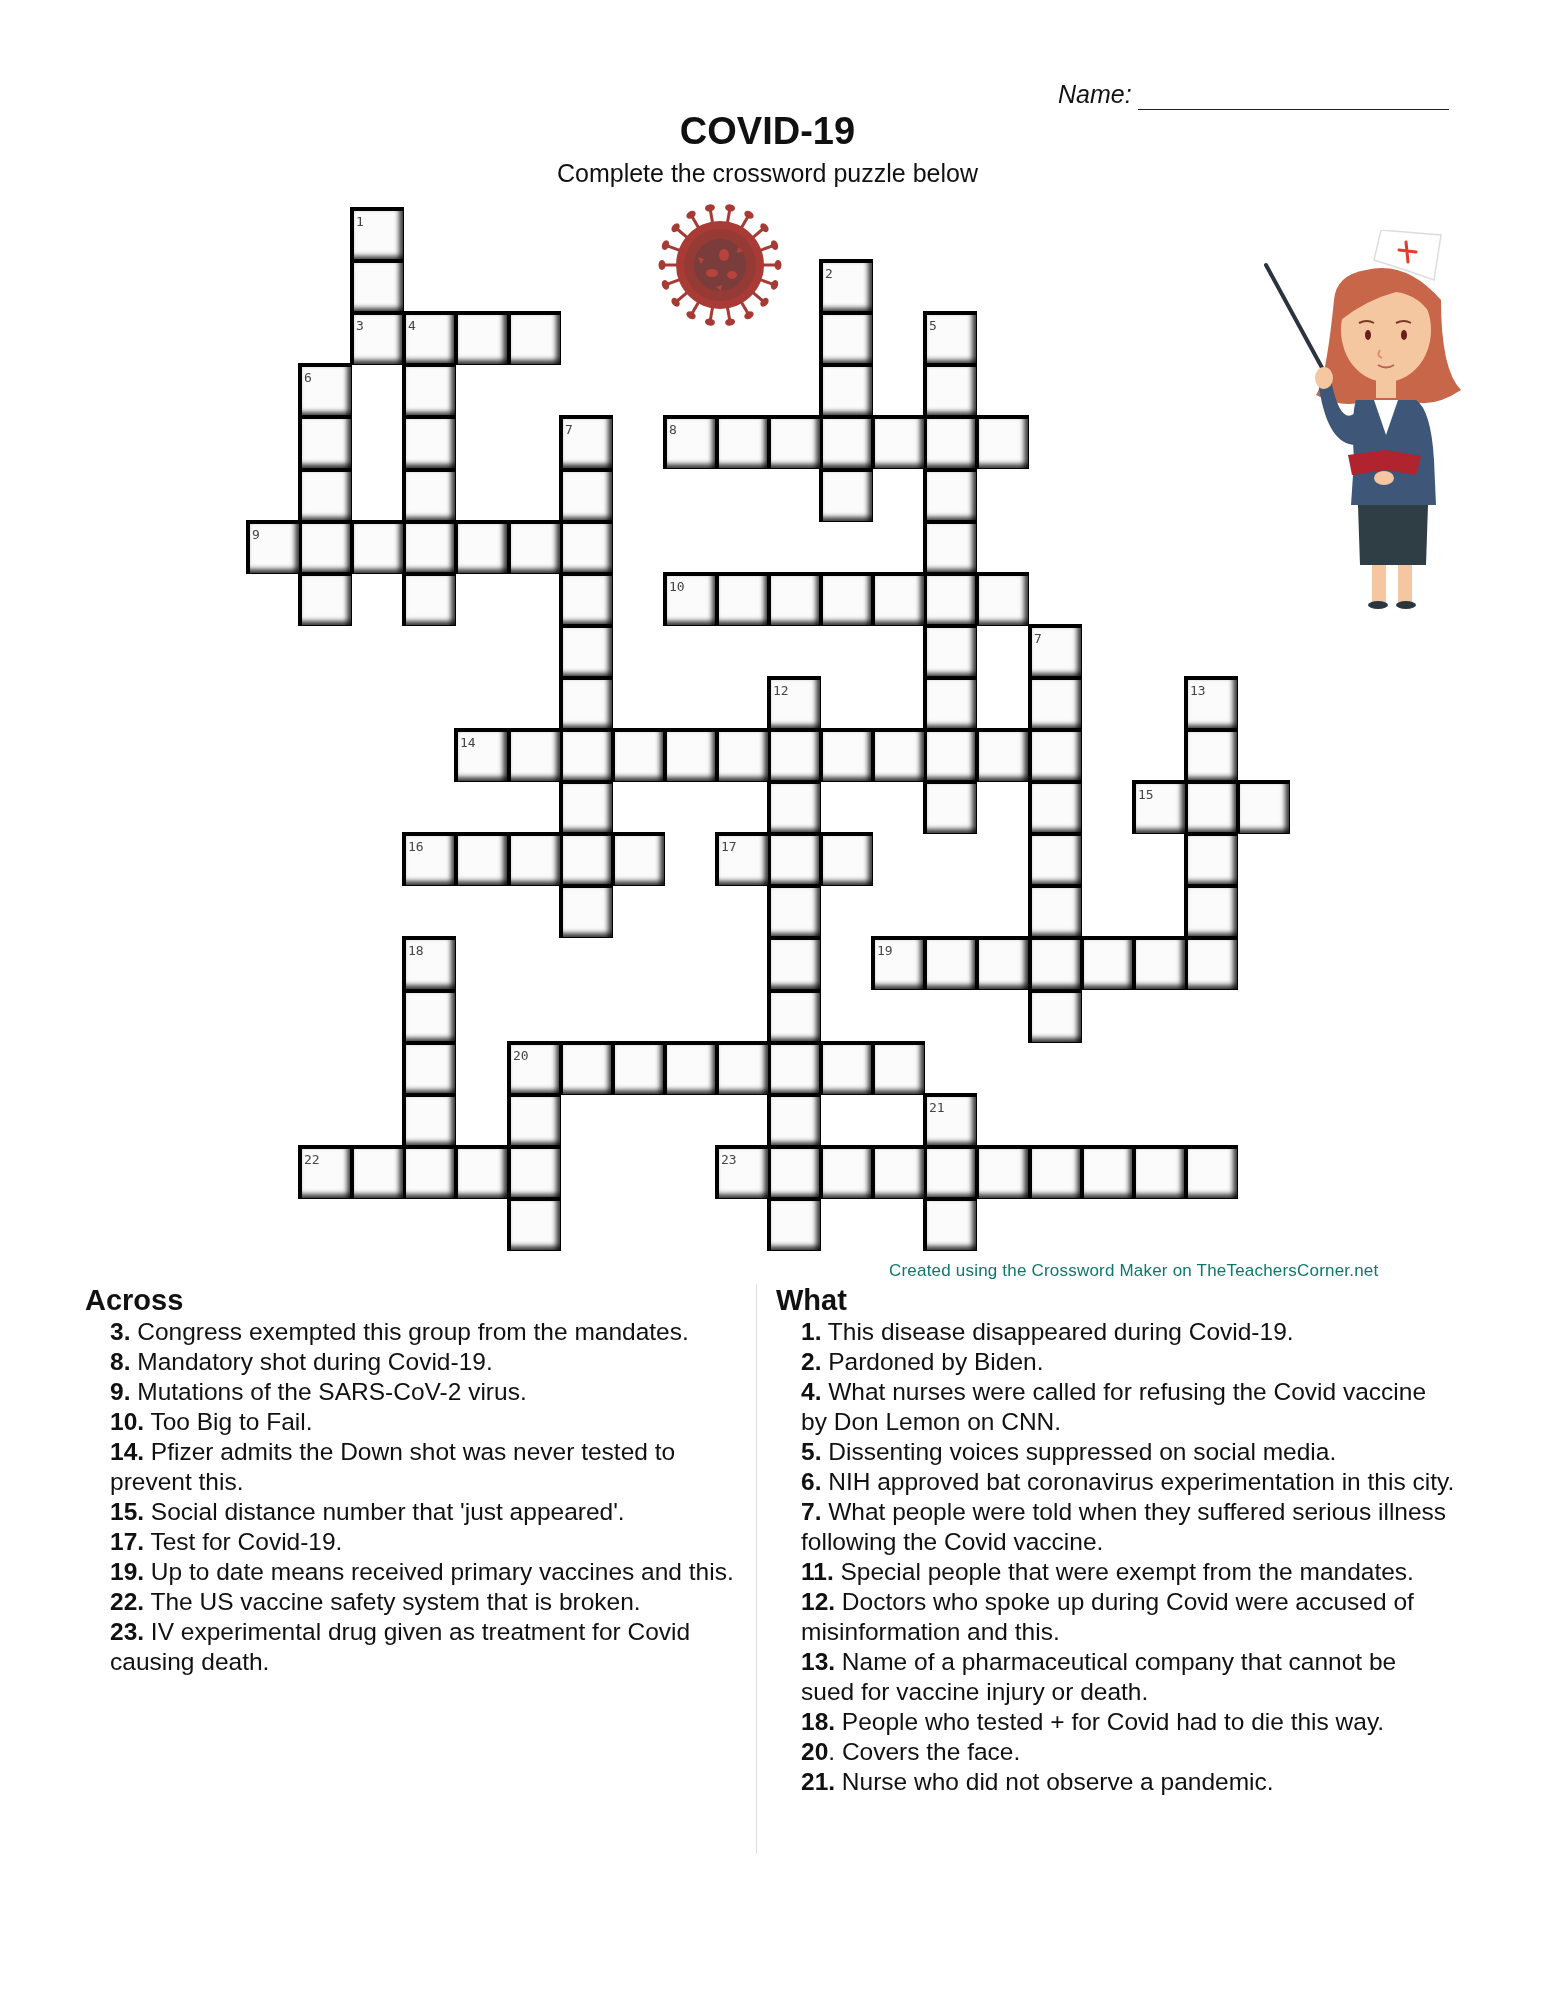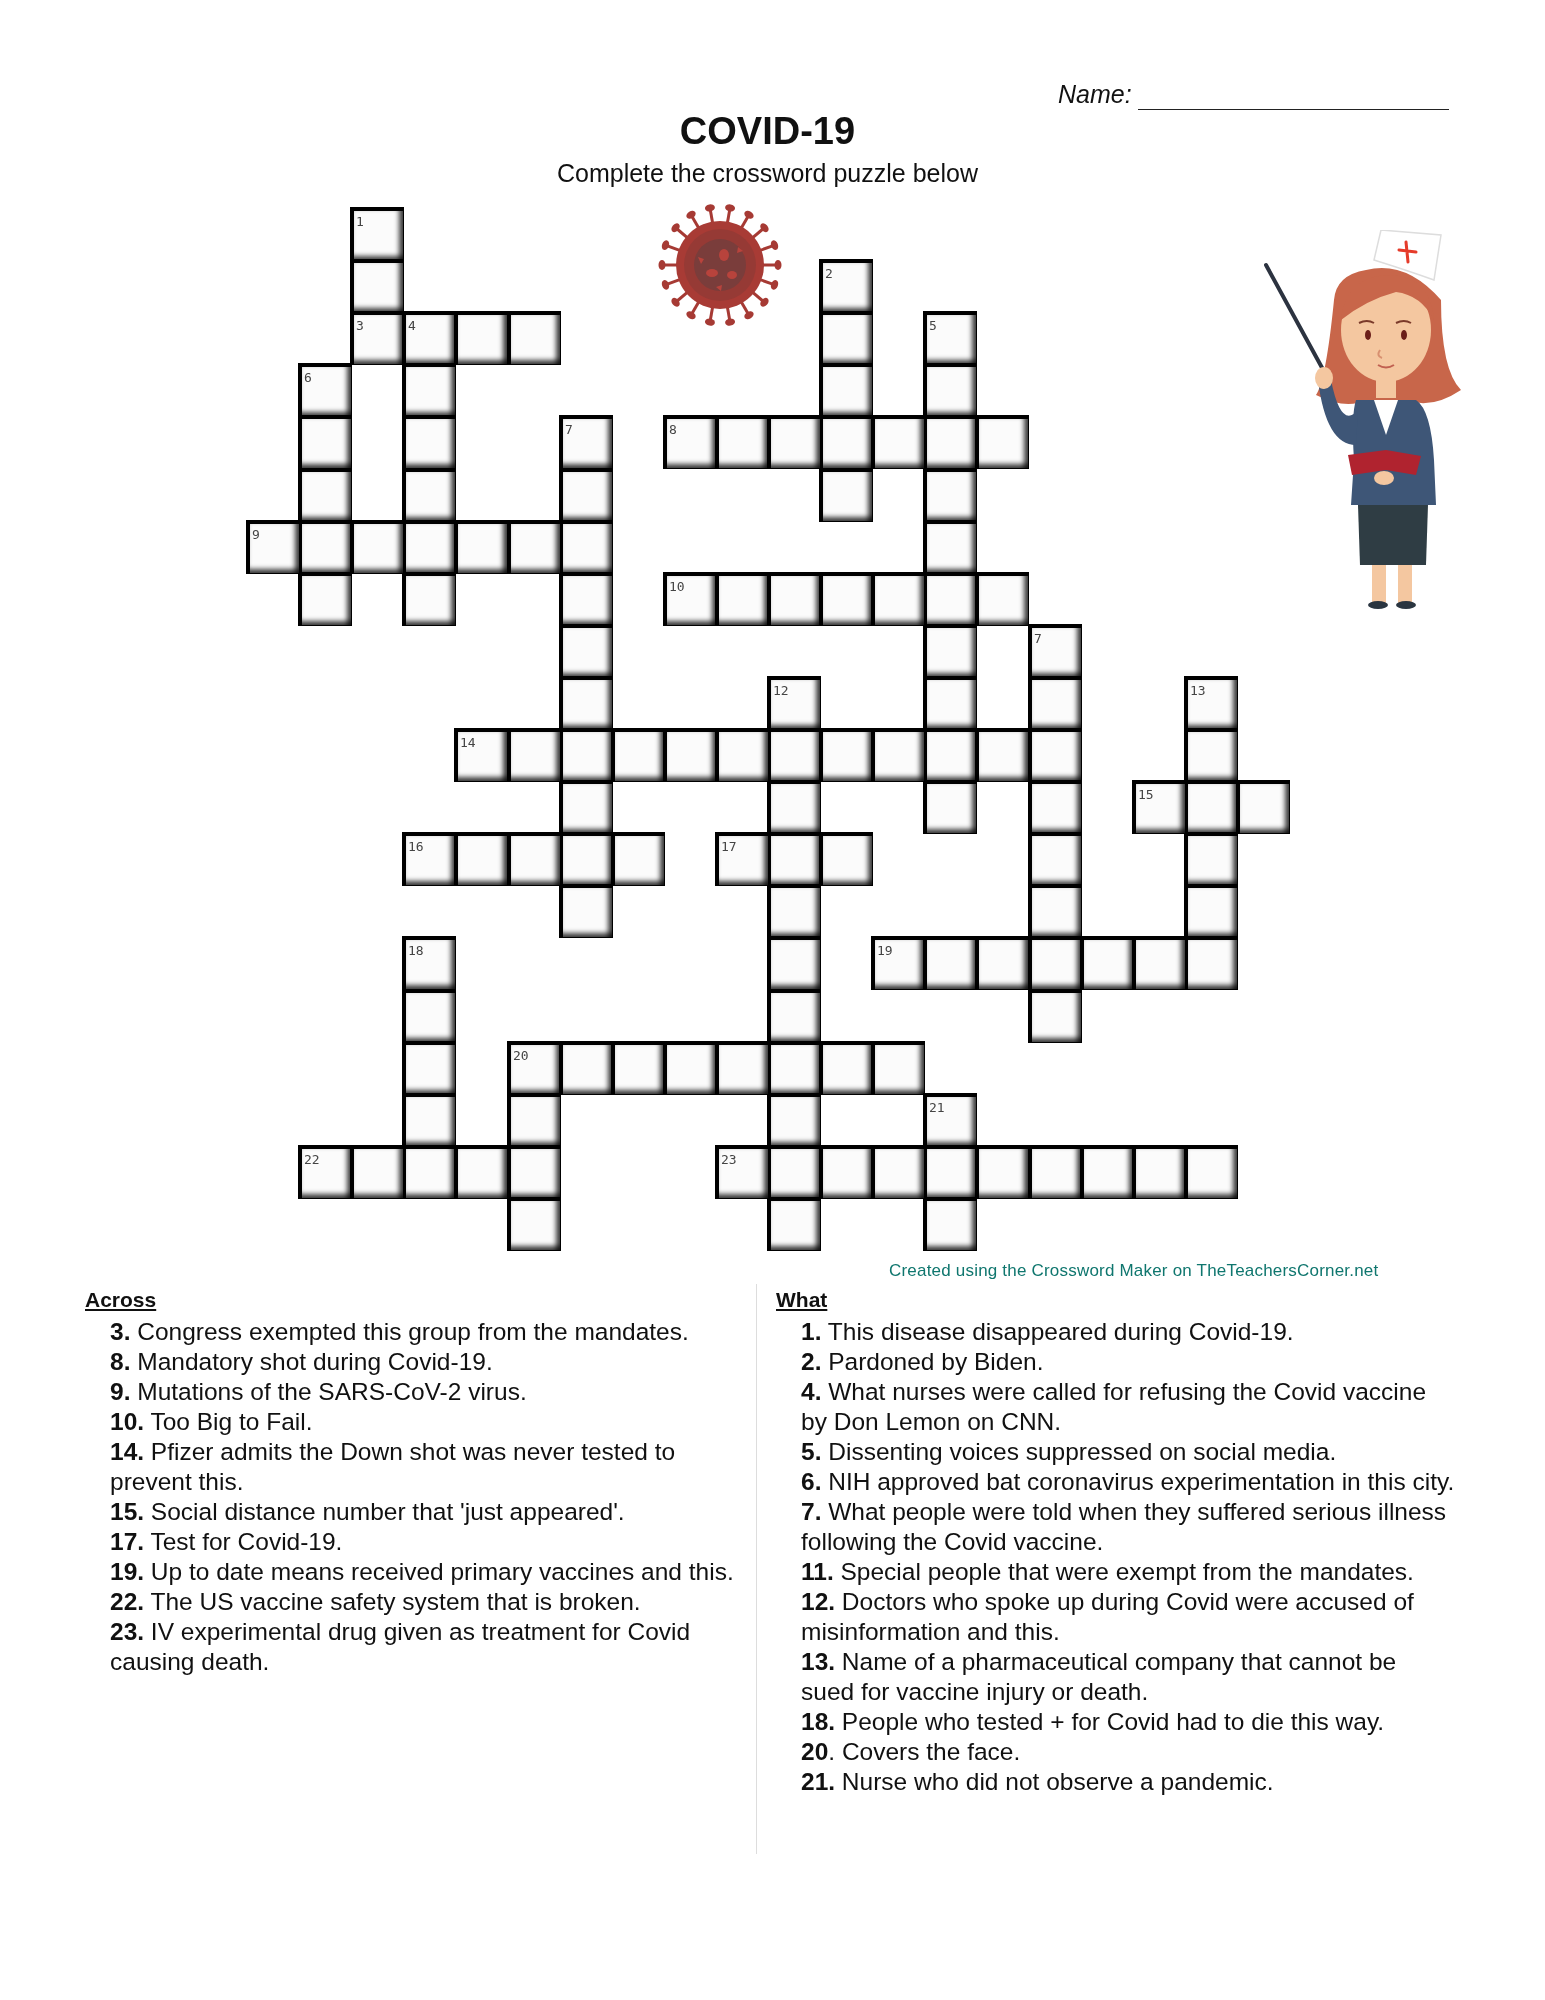--- a/index.html
+++ b/index.html
@@ -23,21 +23,21 @@
 
   .virus { position: absolute; left: 655px; top: 200px; width: 130px; height: 130px; }
   .nurse { position: absolute; left: 1256px; top: 230px; width: 220px; height: 380px; }
 
   .credit { position: absolute; left: 889px; top: 1261px; font-size: 17px; color: #0f766e; letter-spacing: 0.2px; }
 
   .clues-col { position: absolute; top: 1283px; }
   .clues-across { left: 85px; width: 670px; }
   .clues-down { left: 776px; width: 680px; }
   .col-sep { position: absolute; left: 756px; top: 1284px; width: 1px; height: 570px; background: #ddd; }
-  .clue-header { font-size: 21px; font-weight: bold; text-decoration: underline; line-height: 34px; margin-bottom: 0; }
+  .clue-header { font-size: 29px; font-weight: bold; line-height: 34px; margin-bottom: 0; }
   .clue-list { margin: 0; padding: 0 0 0 25px; list-style: none; }
   .clue { font-size: 24.5px; line-height: 30px; }
   .clue b { font-weight: bold; }
 </style>
 </head>
 <body>
 
 <div>
   <span class="name-label">Name:</span>
   <span class="name-line"></span>

